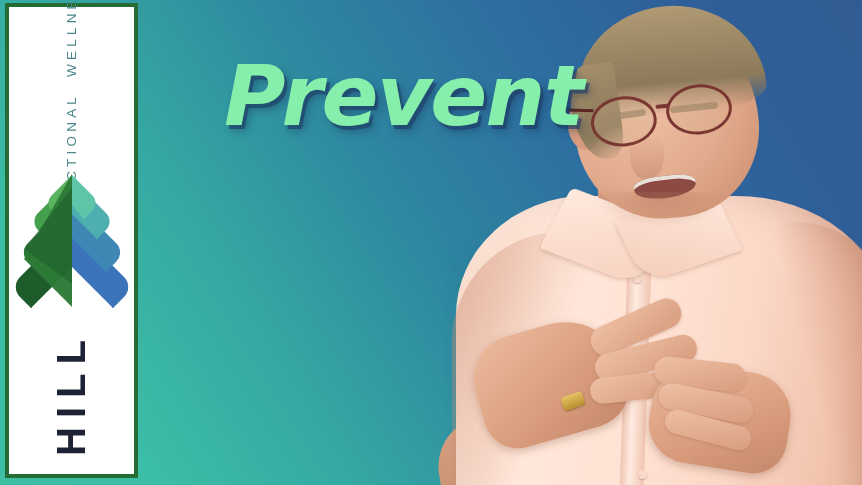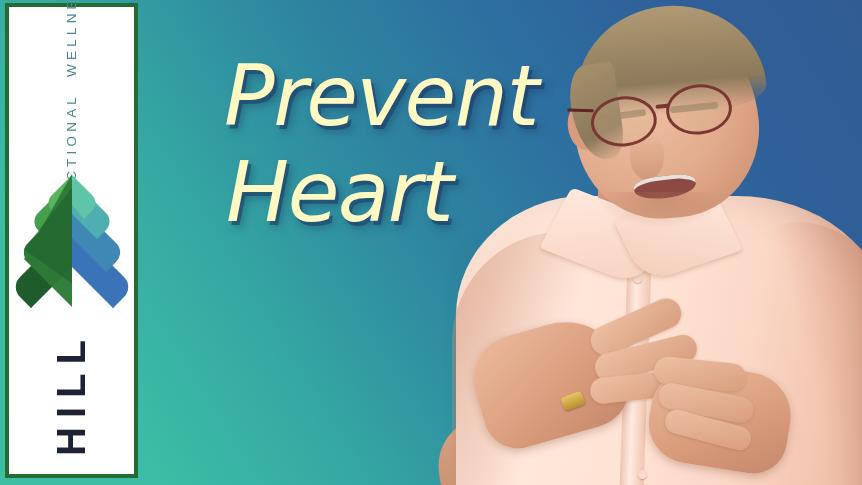--- a/index.html
+++ b/index.html
@@ -249,23 +249,23 @@
   }
 
   
   .title-block {
     position:absolute;
     left:224px; top:48px;
     width:420px;
     z-index:40;
   }
   .title-line {
-    color:#fef9c3;
+    color:#86efac;
     font-family:"DejaVu Sans", sans-serif;
-    font-weight:normal;
+    font-weight:bold;
     font-style:italic;
     font-size:84px;
     line-height:96px;
     letter-spacing:-1.5px;
     white-space:nowrap;
     text-shadow:
        3px 4px 0 rgba(30,62,104,0.62),
        5px 6px 9px rgba(20,45,80,0.40);
   }
   .title-line.l2 { margin-left:2px; }
@@ -375,21 +375,20 @@
     <div class="ring"></div>
 
     <div class="hand hand-right"></div>
     <div class="finger" style="left:252px; top:360px; width:92px; height:28px; transform:rotate(6deg);"></div>
     <div class="finger" style="left:256px; top:390px; width:96px; height:26px; transform:rotate(11deg);"></div>
     <div class="finger" style="left:262px; top:418px; width:88px; height:24px; transform:rotate(15deg);"></div>
   </div>
 
   <div class="title-block">
     <div class="title-line l1">Prevent</div>
-    <div class="title-line l2">Heart</div>
   </div>
 
   <div class="logo-panel">
 
     <div class="tagline-wrap">
       <div class="tagline">
         <span>FUNCTIONAL</span>
         <span>WELLNESS</span>
       </div>
     </div>

